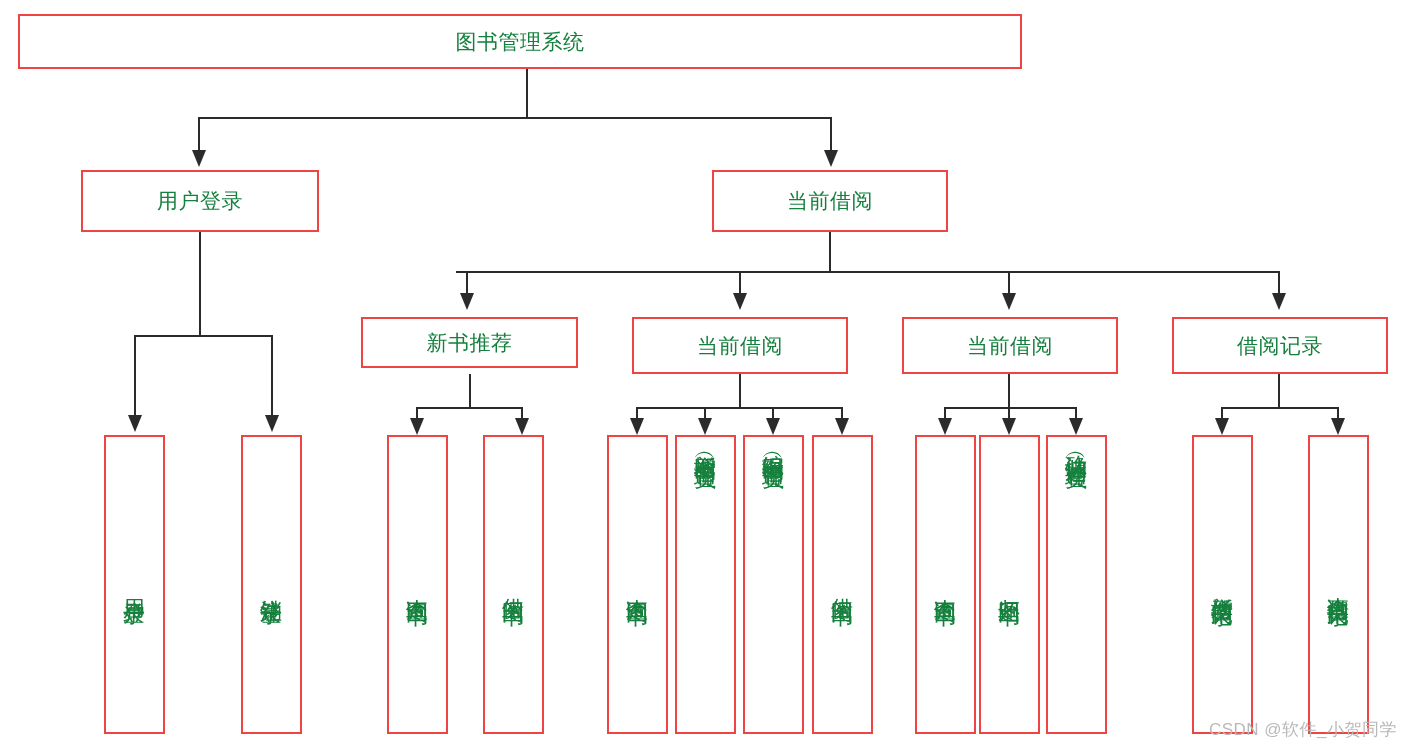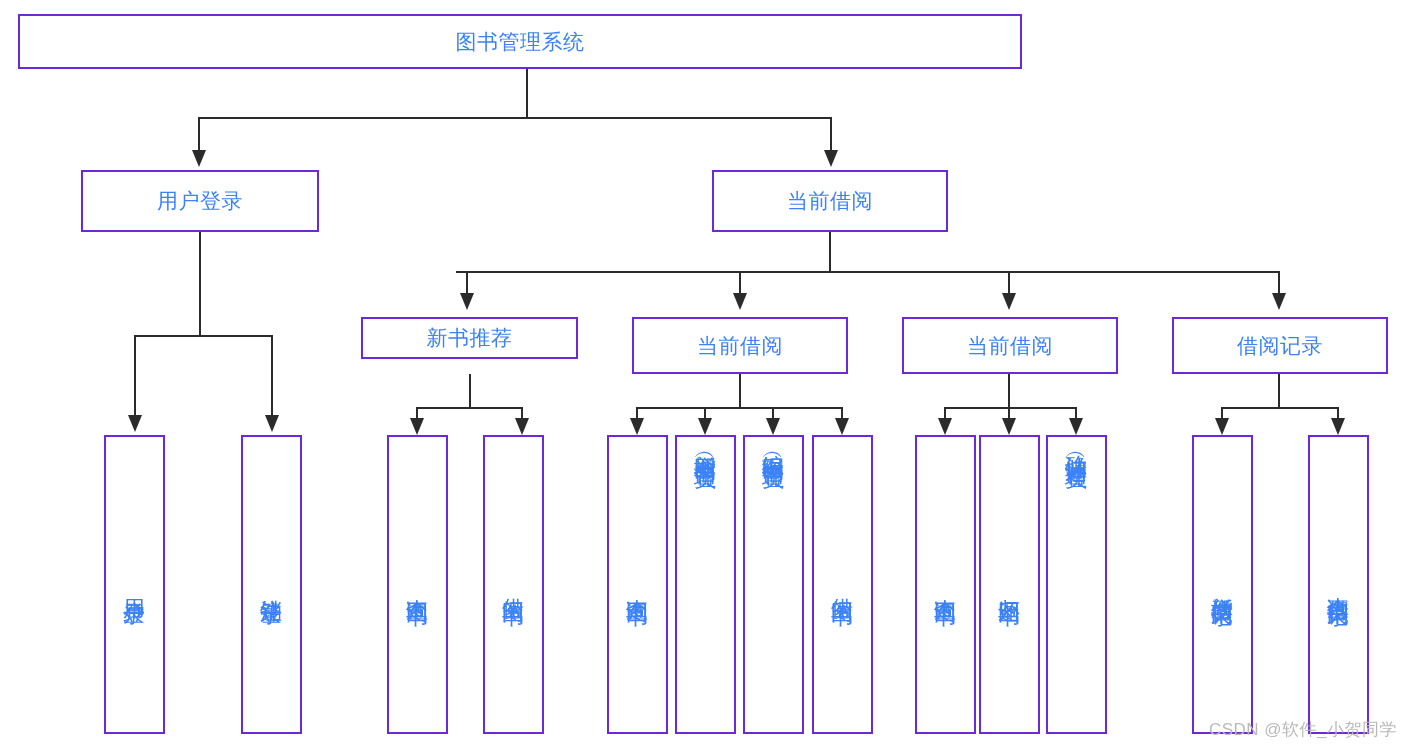--- a/index.html
+++ b/index.html
@@ -14,26 +14,26 @@
     position: relative;
     width: 1405px;
     height: 747px;
     background: #ffffff;
     overflow: hidden;
   }
   
   .node {
     position: absolute;
     box-sizing: border-box;
-    border: 2px solid #6d28d9;
+    border: 2px solid #ef4444;
     background: #ffffff;
     display: flex;
     align-items: center;
     justify-content: center;
-    color: #3b82f6;
+    color: #15803d;
   }
   .node .label {
     font-size: 21px;
     line-height: 1.2;
     letter-spacing: 0.5px;
     white-space: nowrap;
   }
   
   .node.vertical {
     align-items: flex-start;
@@ -120,21 +120,21 @@
 
   <div class="edge v" style="left:739px; top:271px; width:2px; height:24px;"></div>
   <div class="arrow" style="left:733px; top:293px;"></div>
 
   <div class="edge v" style="left:1008px; top:271px; width:2px; height:24px;"></div>
   <div class="arrow" style="left:1002px; top:293px;"></div>
 
   <div class="edge v" style="left:1278px; top:271px; width:2px; height:24px;"></div>
   <div class="arrow" style="left:1272px; top:293px;"></div>
 
-  <div class="node" style="left:361px; top:317px; width:217px; height:42px;">
+  <div class="node" style="left:361px; top:317px; width:217px; height:51px;">
     <span class="label">新书推荐</span>
   </div>
   <div class="node" style="left:632px; top:317px; width:216px; height:57px;">
     <span class="label">当前借阅</span>
   </div>
   <div class="node" style="left:1172px; top:317px; width:216px; height:57px;">
     <span class="label">借阅记录</span>
   </div>
   <div class="node" style="left:902px; top:317px; width:216px; height:57px;">
     <span class="label">当前借阅</span>

